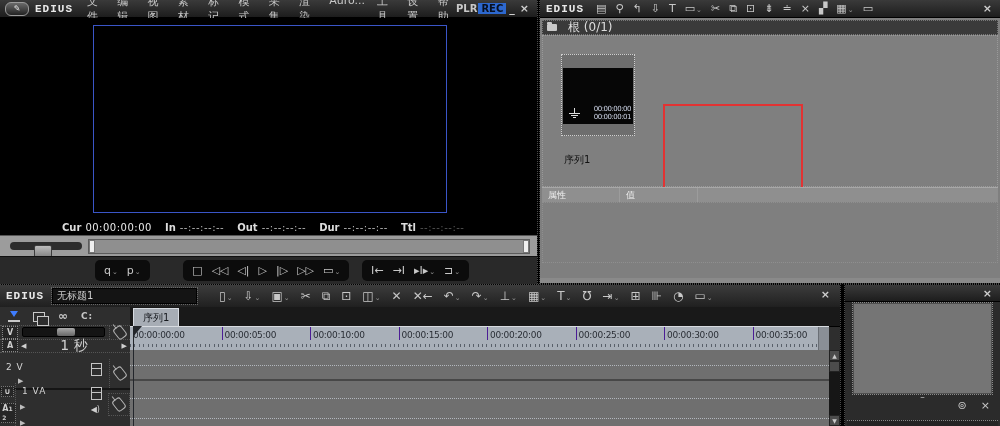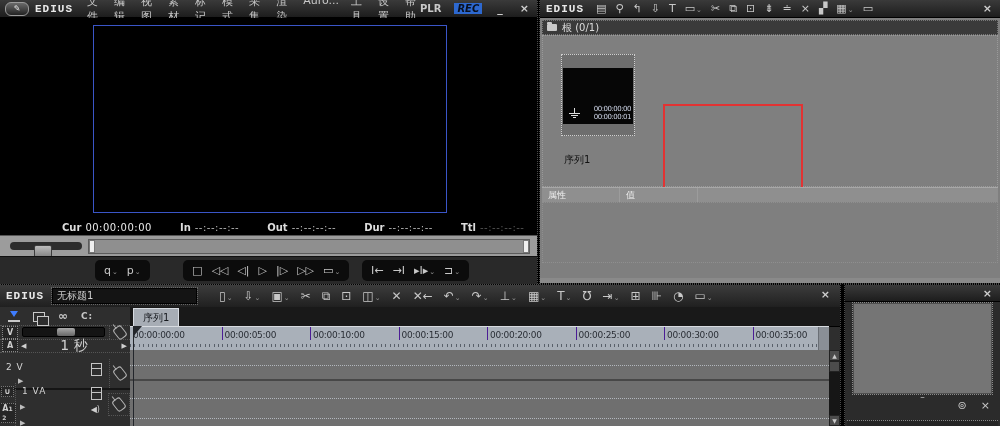--- a/index.html
+++ b/index.html
@@ -8,29 +8,29 @@
   .win{position:absolute;background:#2b2b2b;outline:1px dotted #4a4a4a;}
   
   .titlebar{height:17px;background:linear-gradient(#3a3a3a,#1d1d1d);display:flex;align-items:center;
             border-bottom:1px solid #000;color:#c9c9c9;font-size:11px;}
   .app-title{font-weight:bold;color:#e9e9e9;letter-spacing:1px;font-size:11px;margin-left:6px;font-family:Liberation Mono, monospace;}
   .edius-logo{width:22px;height:12px;margin-left:5px;border:1px solid #9a9a9a;border-radius:6px;
               background:linear-gradient(#6a6a6a,#222);display:flex;align-items:center;justify-content:center;
               font-size:8px;color:#e5e5e5;flex:0 0 auto;}
   .menubar{display:flex;gap:12px;margin-left:14px;}
   .menu-item{color:#c9c9c9;cursor:default;}
-  .tb-right{margin-left:auto;display:flex;align-items:center;gap:13px;margin-right:6px;}
+  .tb-right{margin-left:auto;display:flex;align-items:center;gap:1px;margin-right:6px;}
   .plr{font-weight:bold;font-size:10px;color:#c9c9c9;}
-  .rec{font-weight:bold;font-size:10px;background:#2d68cf;color:#081020;padding:0 3px;font-style:italic;}
+  .rec{font-weight:bold;font-size:10px;background:#2d68cf;color:#081020;padding:0 3px;}
   .winbtn{color:#cfcfcf;font-size:11px;font-weight:bold;padding:0 2px;}
   
   #player{left:0;top:0;width:537px;height:283px;background:#0c0c0c;}
   #preview{position:absolute;left:0;top:18px;width:537px;height:217px;background:#000;}
   #safe-frame{position:absolute;left:93px;top:7px;width:352px;height:186px;border:1px solid #3a55c8;}
-  #tc-row{position:absolute;left:62px;bottom:2px;display:flex;gap:28px;font-size:10px;}
+  #tc-row{position:absolute;left:62px;bottom:2px;display:flex;gap:13px;font-size:10px;}
   .tc-label{font-weight:bold;color:#dcdcdc;margin-right:4px;}
   .tc-value{color:#e8e8e8;letter-spacing:.5px;}
   .tc-value.unset{color:#b5b5b5;}
   .tc-value.dim{color:#555;}
   #ctrl-strip{position:absolute;left:0;top:235px;width:537px;height:20px;background:#9c9c9c;
               border-top:1px solid #555;border-bottom:1px solid #444;}
   #shuttle-groove{position:absolute;left:10px;top:6px;width:72px;height:8px;background:#2d2d2d;border-radius:4px;}
   #shuttle-handle{position:absolute;left:24px;top:3px;width:16px;height:12px;border:1px solid #3d3d3d;border-radius:2px;
                   background:linear-gradient(#bdbdbd,#7c7c7c);}
   #pos-bar{position:absolute;left:88px;right:7px;top:3px;height:13px;background:#8f8f8f;border:1px solid #5c5c5c;}
@@ -39,21 +39,21 @@
   .tgroup{position:absolute;top:3px;height:21px;background:#0c0c0c;border-radius:5px;display:flex;
           align-items:center;padding:0 9px;gap:9px;}
   #tgroup1{left:95px;} #tgroup2{left:183px;} #tgroup3{left:362px;}
   .tbtn{display:flex;align-items:flex-end;gap:1px;color:#c8c8c8;cursor:default;}
   .tb-glyph{font-size:11px;line-height:13px;}
   .dd{font-size:7px;color:#9a9a9a;line-height:9px;}
   
   #bin{left:540px;top:0;width:460px;height:283px;background:#7f7f7f;}
   #bin .menubar{gap:9px;margin-left:12px;}
   #bin-folderbar{position:absolute;left:2px;right:2px;top:20px;height:13px;background:#3a3a3a;
-                 border:1px dotted #777;display:flex;align-items:center;gap:5px;color:#ddd;font-size:10px;padding-left:4px;}
+                 border:1px dotted #777;display:flex;align-items:center;gap:11px;color:#ddd;font-size:12px;padding-left:4px;}
   .folder-glyph{width:10px;height:7px;background:#c9c9c9;border-radius:1px;position:relative;}
   .folder-glyph::before{content:'';position:absolute;left:0;top:-2px;width:5px;height:2px;background:#c9c9c9;border-radius:1px 1px 0 0;}
   #bin-content{position:absolute;left:2px;right:2px;top:35px;bottom:96px;background:#7f7f7f;border:1px dotted #9a9a9a;}
   #clip-card{position:absolute;left:18px;top:18px;width:72px;height:80px;border:1px dotted #cfcfcf;background:#6e6e6e;}
   #clip-thumb{position:absolute;left:1px;right:1px;top:13px;height:56px;background:#060606;}
   .seq-icon{position:absolute;left:6px;bottom:6px;width:11px;height:10px;background:
      linear-gradient(#ddd,#ddd) 5px 0/1px 5px no-repeat,
      linear-gradient(#ddd,#ddd) 0 5px/11px 1px no-repeat,
      linear-gradient(#ddd,#ddd) 2px 7px/7px 1px no-repeat,
      linear-gradient(#ddd,#ddd) 4px 9px/3px 1px no-repeat;}

